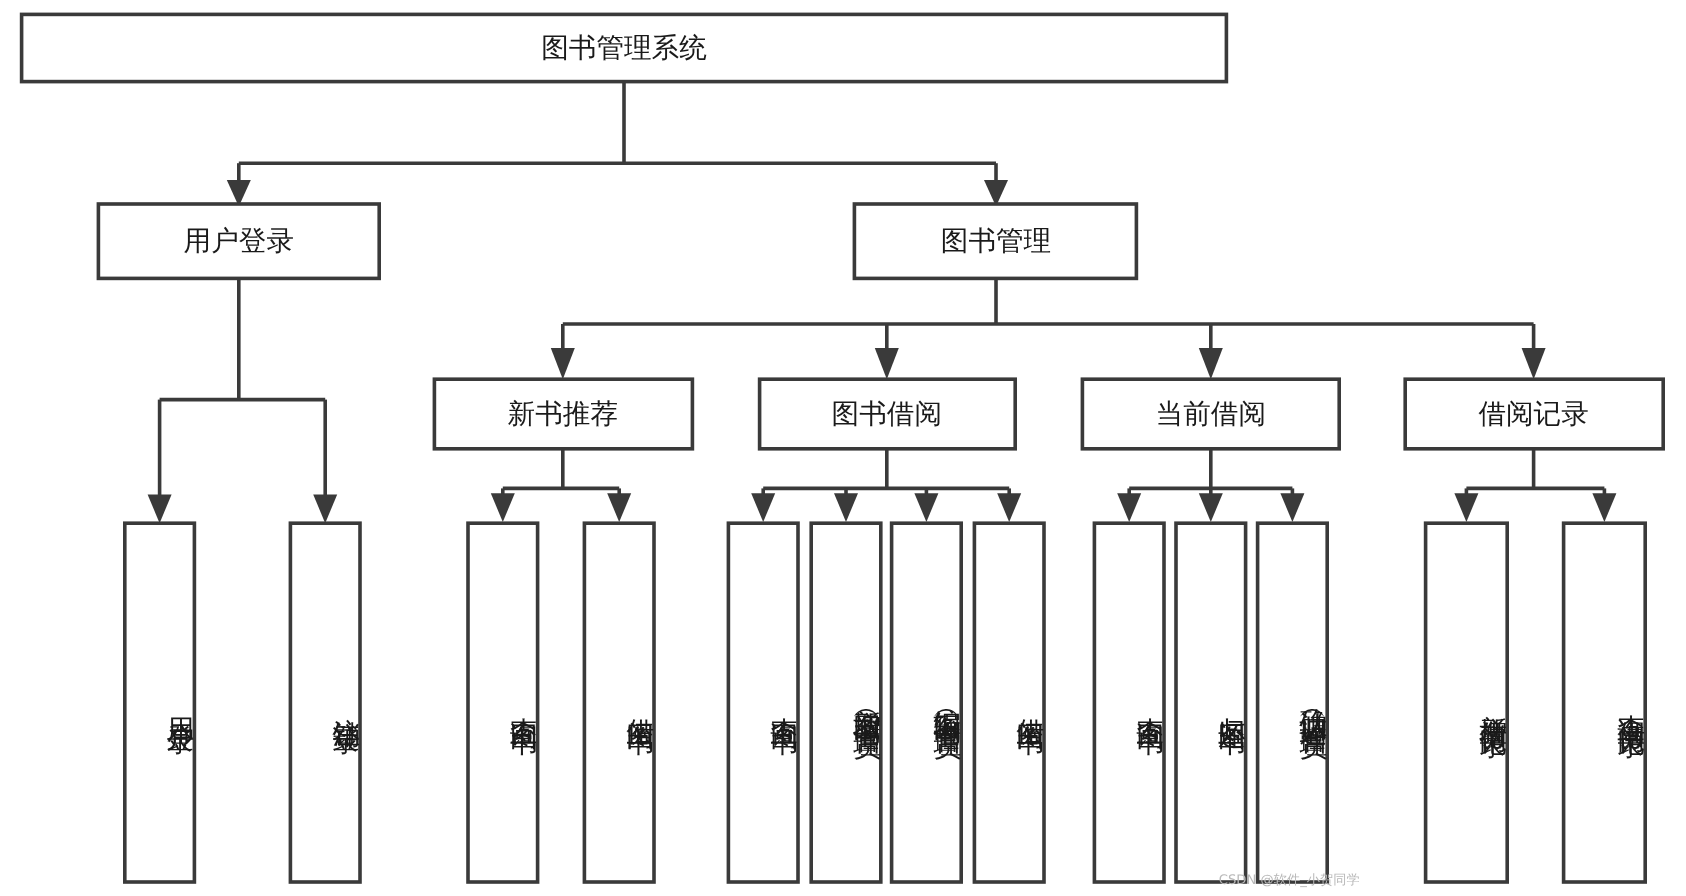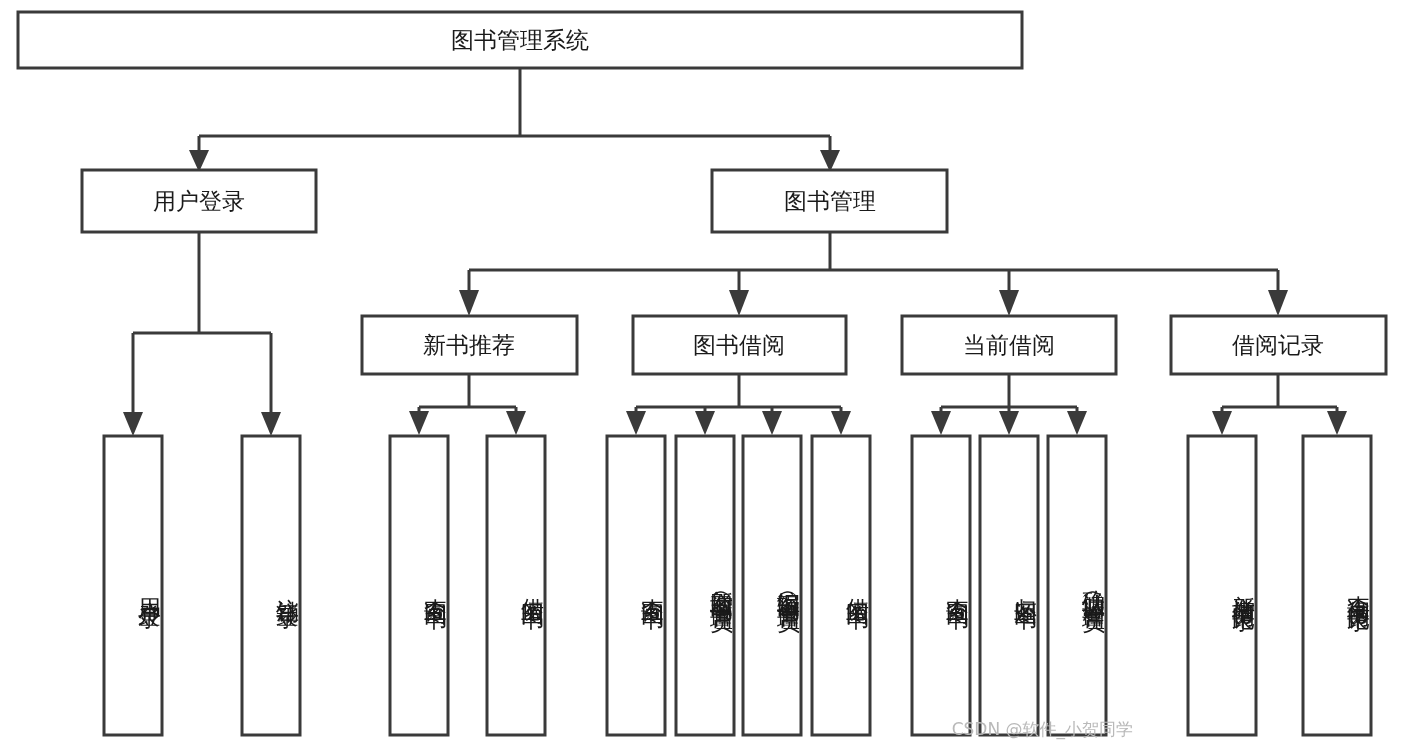--- a/index.html
+++ b/index.html
@@ -70,21 +70,21 @@
     white-space: nowrap;
     text-align: center;
     pointer-events: none;
     user-select: none;
   }
   .watermark {
     position: absolute;
     right: 8px;
     bottom: 6px;
     font-family: "DejaVu Sans", "Liberation Sans", sans-serif;
-    font-size: 17px;
+    font-size: 11px;
     color: #b9b9b9;
     white-space: nowrap;
     user-select: none;
   }
 </style>
 </head>
 <body>
 
 <div id="diagram-root">
 

